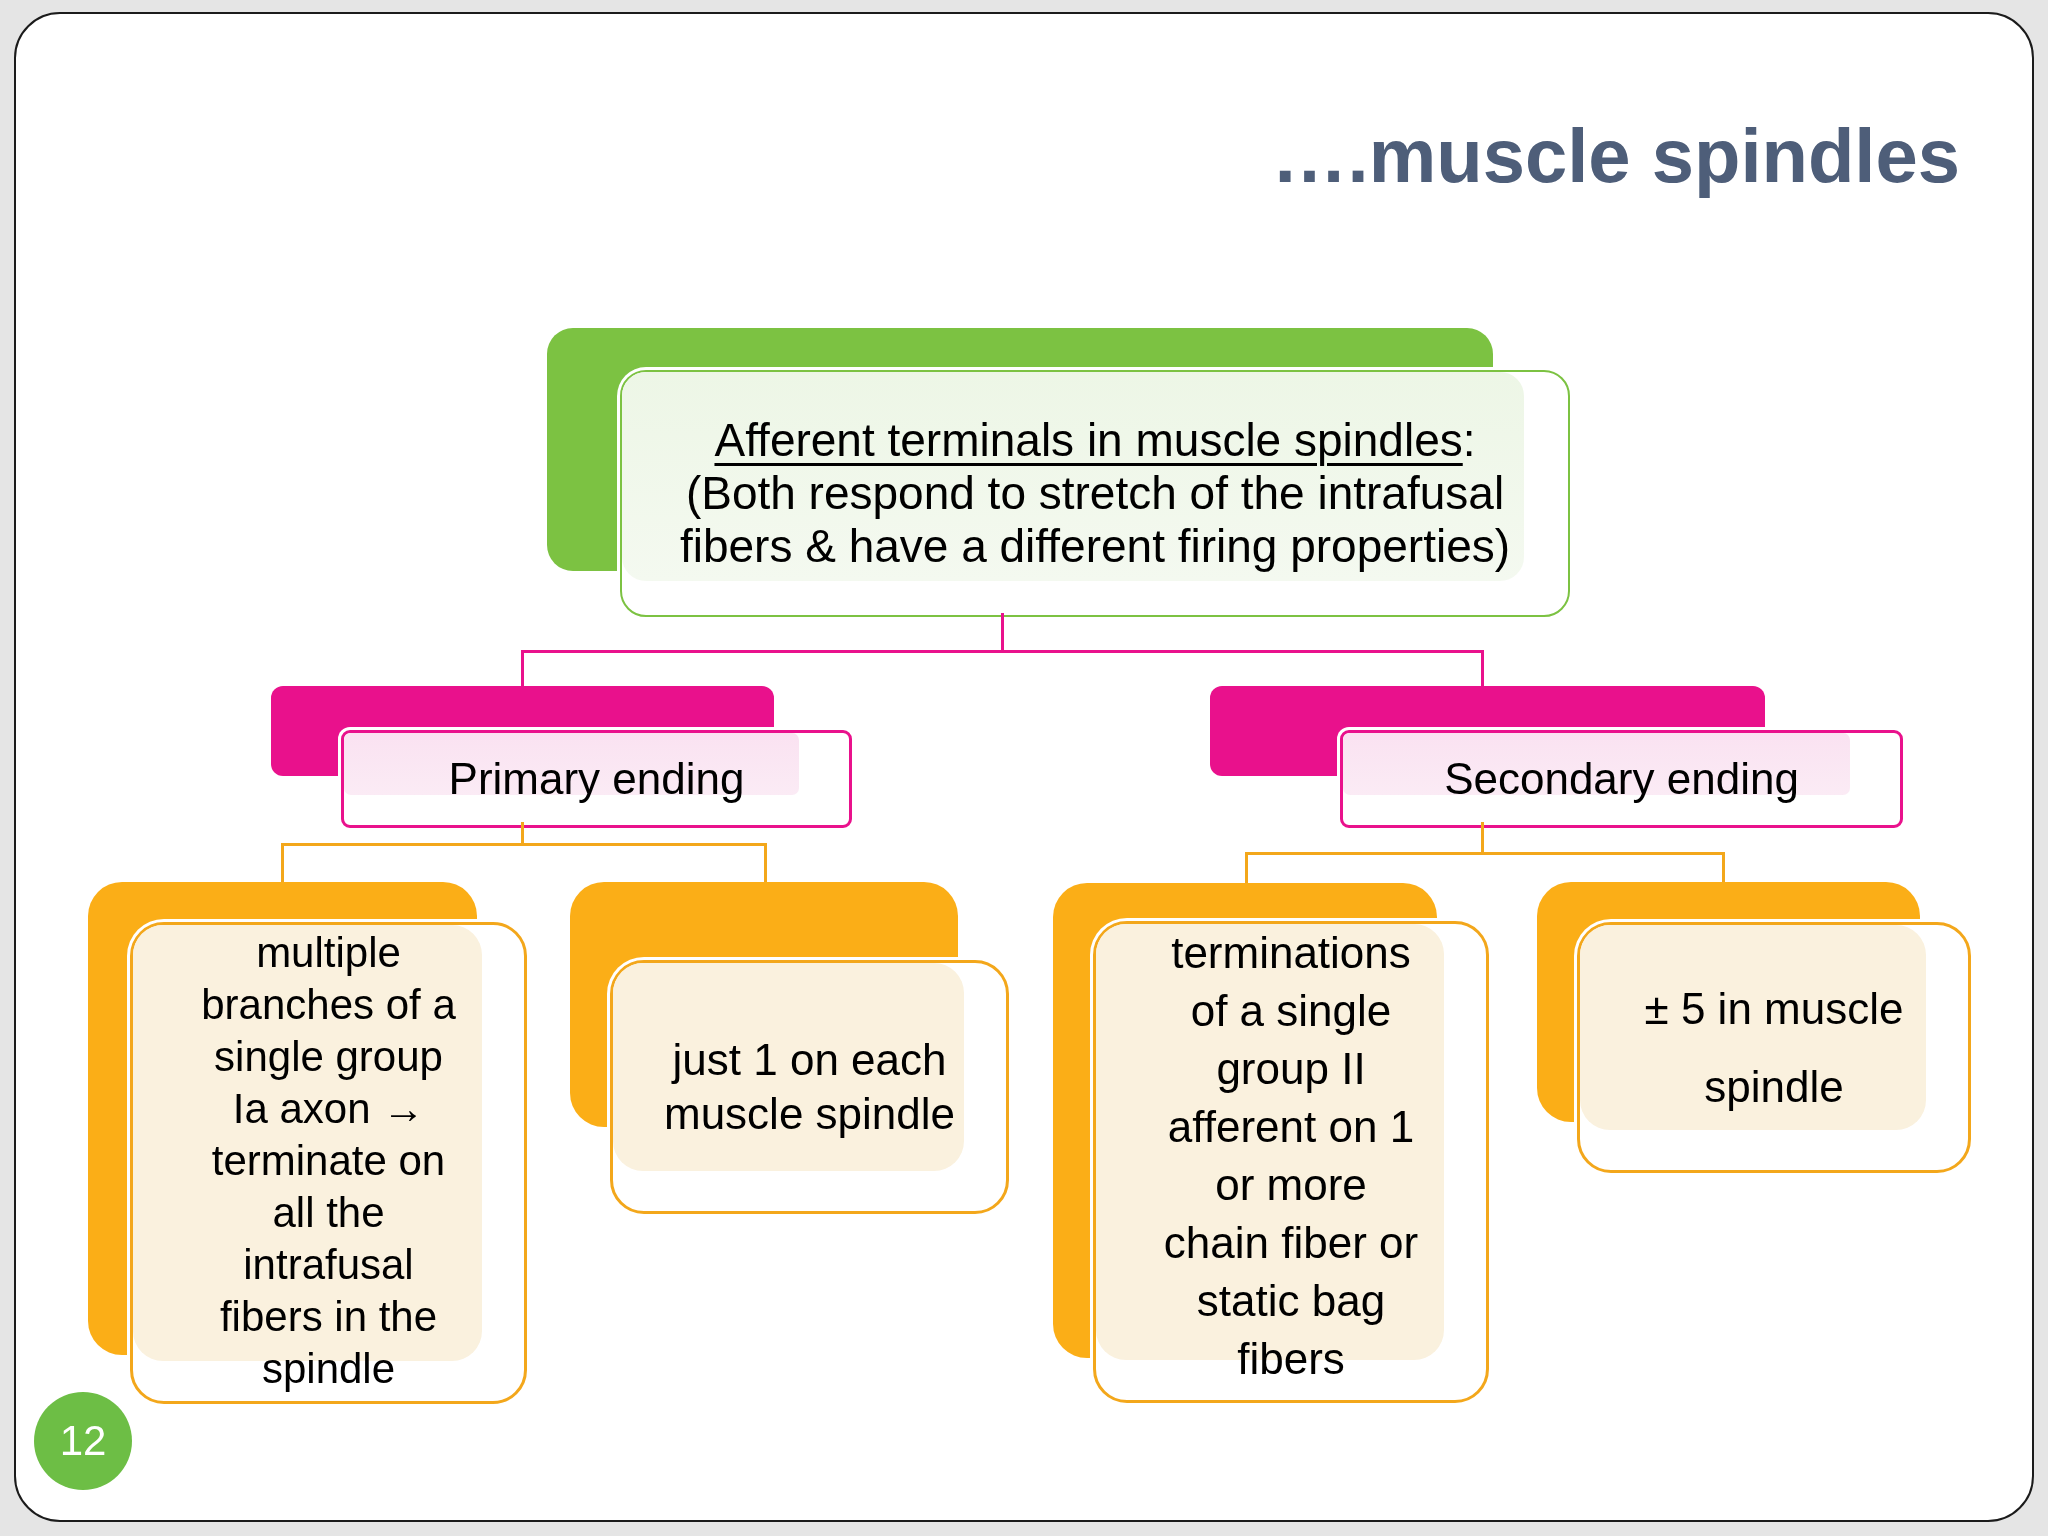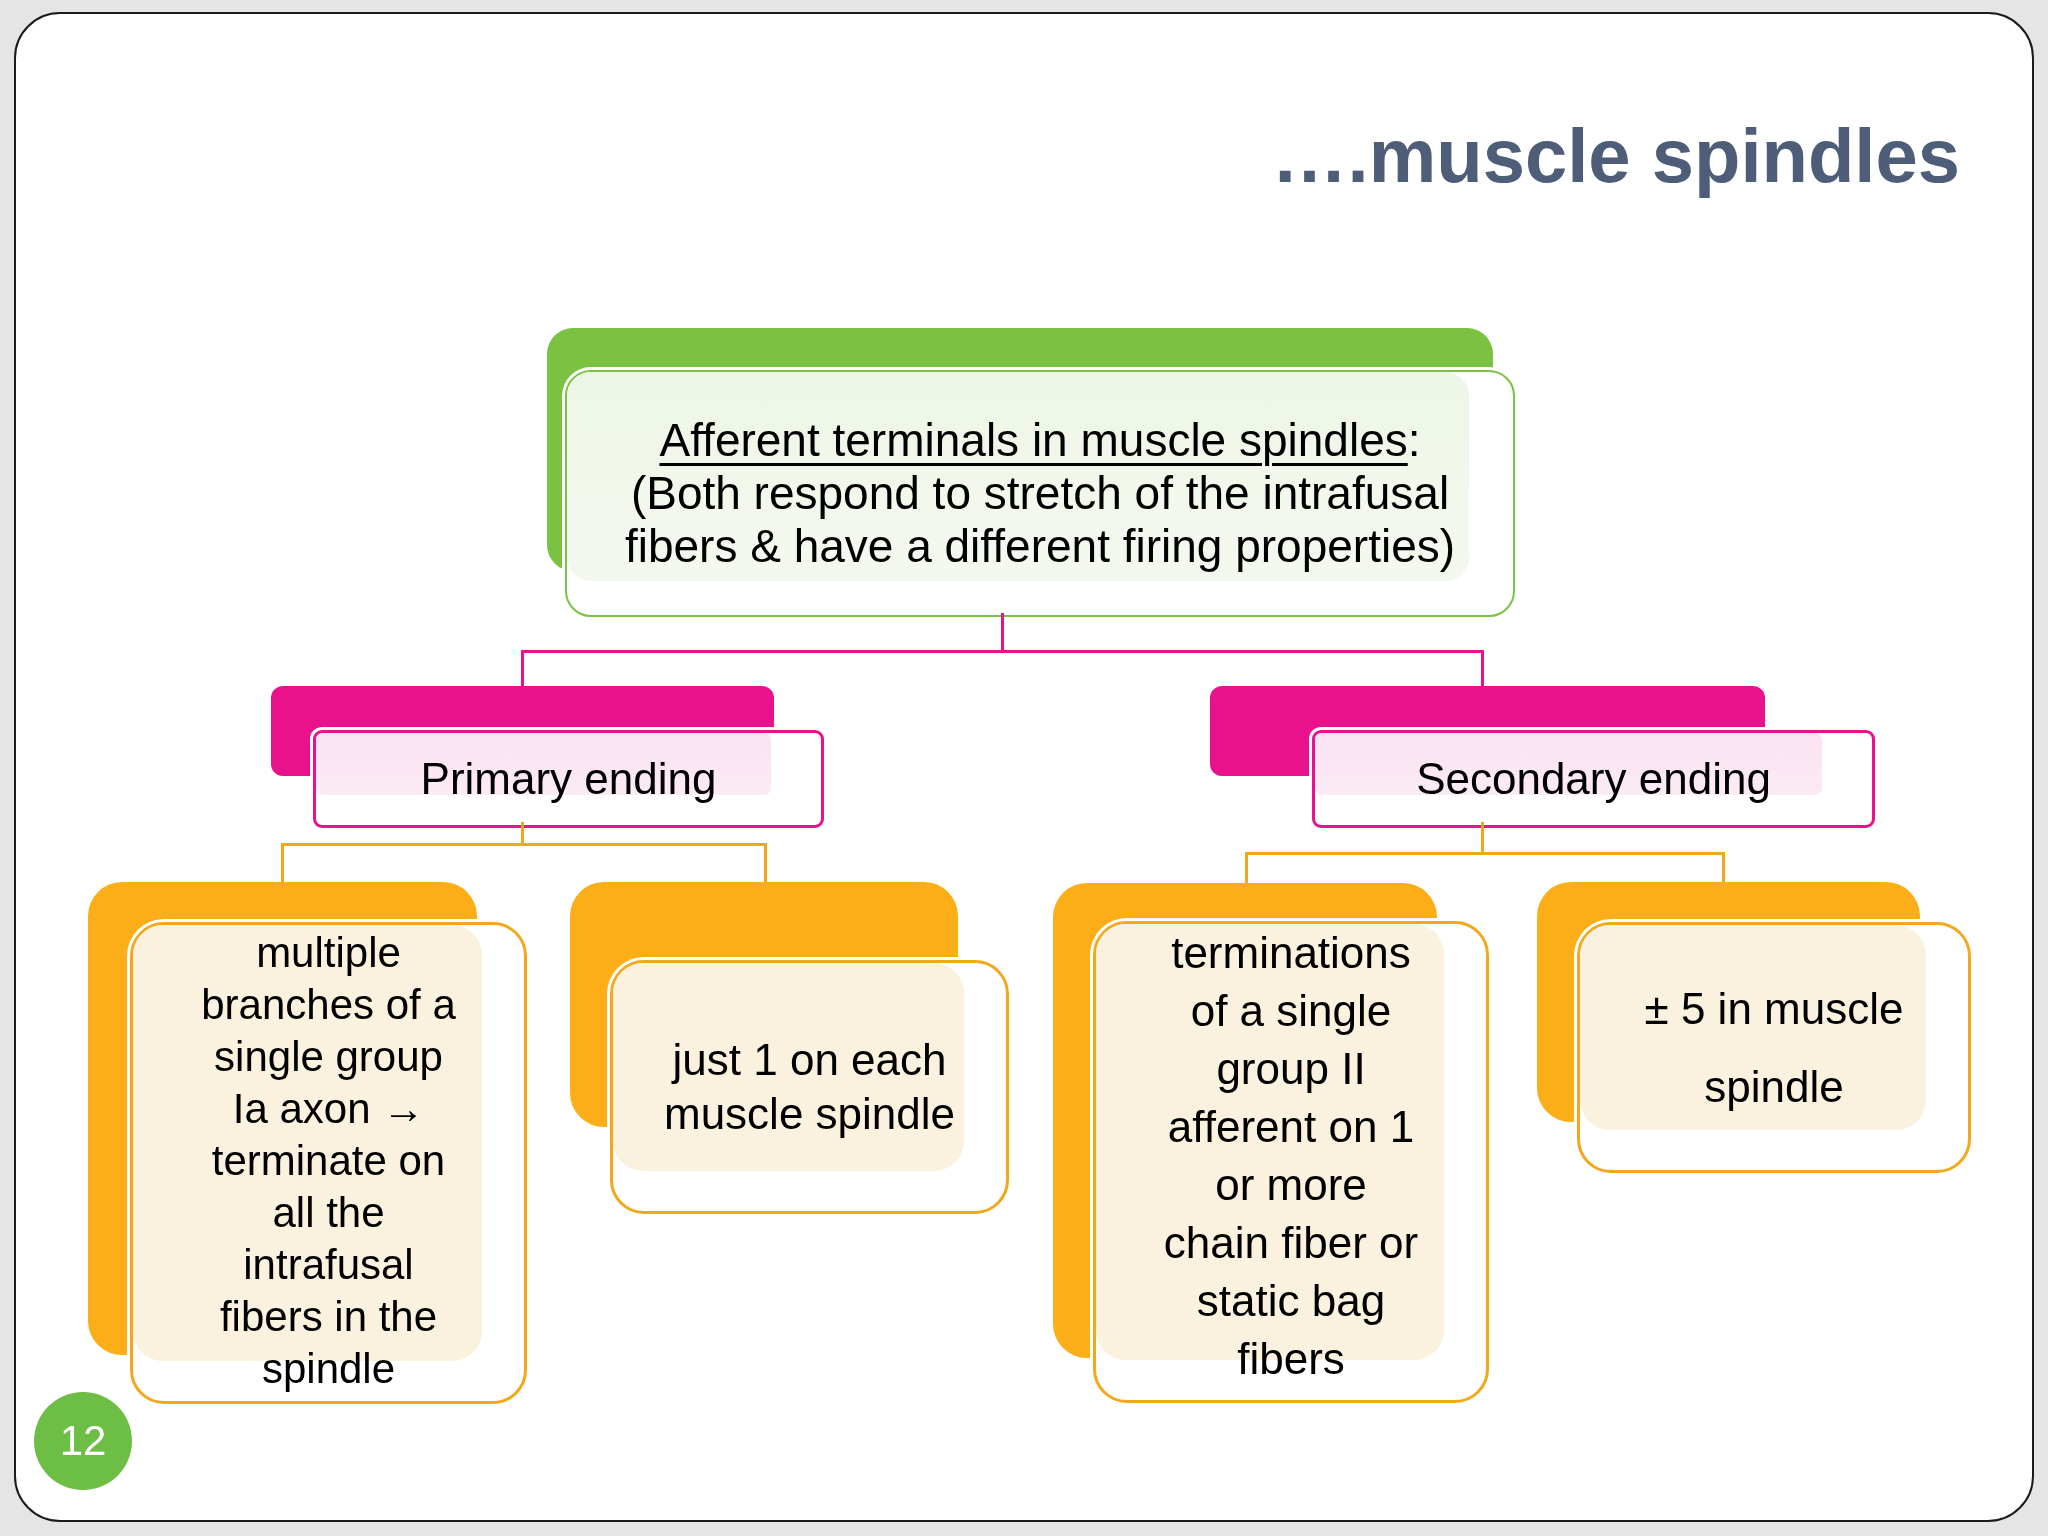--- a/index.html
+++ b/index.html
@@ -7,30 +7,30 @@
           font-family:"Liberation Sans",sans-serif;color:#000;}
   .frame{position:absolute;left:14px;top:12px;right:14px;bottom:14px;
          border:2px solid #1b1b1b;border-radius:46px;background:#fff;}
   .title{position:absolute;top:112px;right:88px;font-size:76px;font-weight:bold;
          color:#4E5E79;letter-spacing:0;white-space:nowrap;}
   .back{position:absolute;}
   .front{position:absolute;background:#fff;}
   .tint{position:absolute;left:0;top:0;}
   
   .g-back{left:547px;top:328px;width:946px;height:243px;background:#7CC242;border-radius:26px;}
-  .g-front{left:565px;top:370px;width:946px;height:243px;border:2px solid #7CC242;border-radius:26px;
+  .g-front{left:620px;top:370px;width:946px;height:243px;border:2px solid #7CC242;border-radius:26px;
            box-shadow:0 0 0 3px #fff;}
   .g-tint{right:44px;bottom:34px;border-radius:24px;background:linear-gradient(180deg,#EDF6E6,#F4F9F0);}
   .g-text{position:absolute;inset:0;display:flex;align-items:center;justify-content:center;
           text-align:center;padding:0 56px;font-size:46px;line-height:53px;}
   .g-text .u{text-decoration:underline;text-decoration-thickness:3px;text-underline-offset:7px;}
   
   .pink-back{background:#E9118C;border-radius:12px;}
   .pink-front{border:3px solid #E9118C;border-radius:9px;box-shadow:0 0 0 3px #fff;
-              display:flex;align-items:center;justify-content:center;font-size:44px;}
+              display:flex;align-items:center;justify-content:center;font-size:44px;margin-left:28px;}
   .p1-back{left:271px;top:686px;width:503px;height:90px;}
   .p1-front{left:313px;top:730px;width:505px;height:92px;}
   .p2-back{left:1210px;top:686px;width:555px;height:90px;}
   .p2-front{left:1312px;top:730px;width:557px;height:92px;}
   .pink-tint{right:50px;bottom:30px;border-radius:7px;background:linear-gradient(180deg,#FAE2F1,#FBEBF5);}
   .pink-front span{position:relative;}
   
   .or-back{background:#FBAE17;border-radius:34px;}
   .or-front{border:3px solid #F3A71B;border-radius:34px;box-shadow:0 0 0 3px #fff;}
   .or-tint{right:42px;bottom:40px;border-radius:30px;background:#FAF1DE;}

